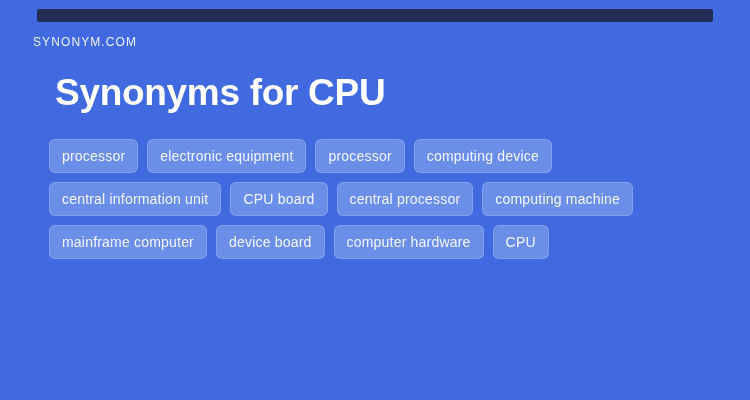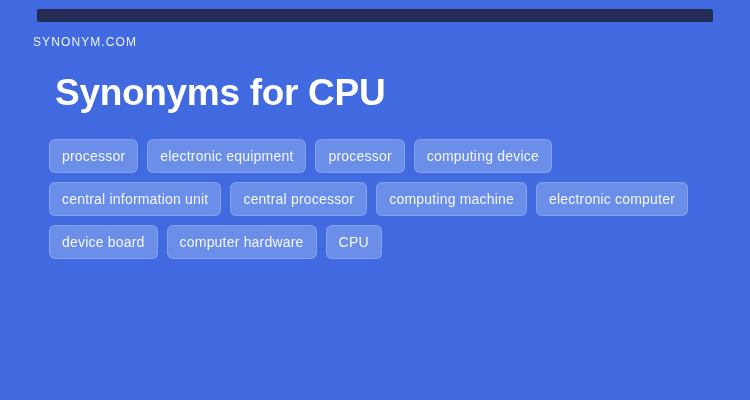--- a/index.html
+++ b/index.html
@@ -75,19 +75,20 @@
 <div class="brand">SYNONYM.COM</div>
 
 <h1 class="heading">Synonyms for CPU</h1>
 
 <div class="chips">
     <div class="chip">processor</div>
     <div class="chip">electronic equipment</div>
     <div class="chip">processor</div>
     <div class="chip">computing device</div>
     <div class="chip">central information unit</div>
+    <div class="chip">CPU board</div>
     <div class="chip">central processor</div>
     <div class="chip">computing machine</div>
-    <div class="chip">electronic computer</div>
+    <div class="chip">mainframe computer</div>
     <div class="chip">device board</div>
     <div class="chip">computer hardware</div>
     <div class="chip">CPU</div>
   </div>
 
 </body></html>

